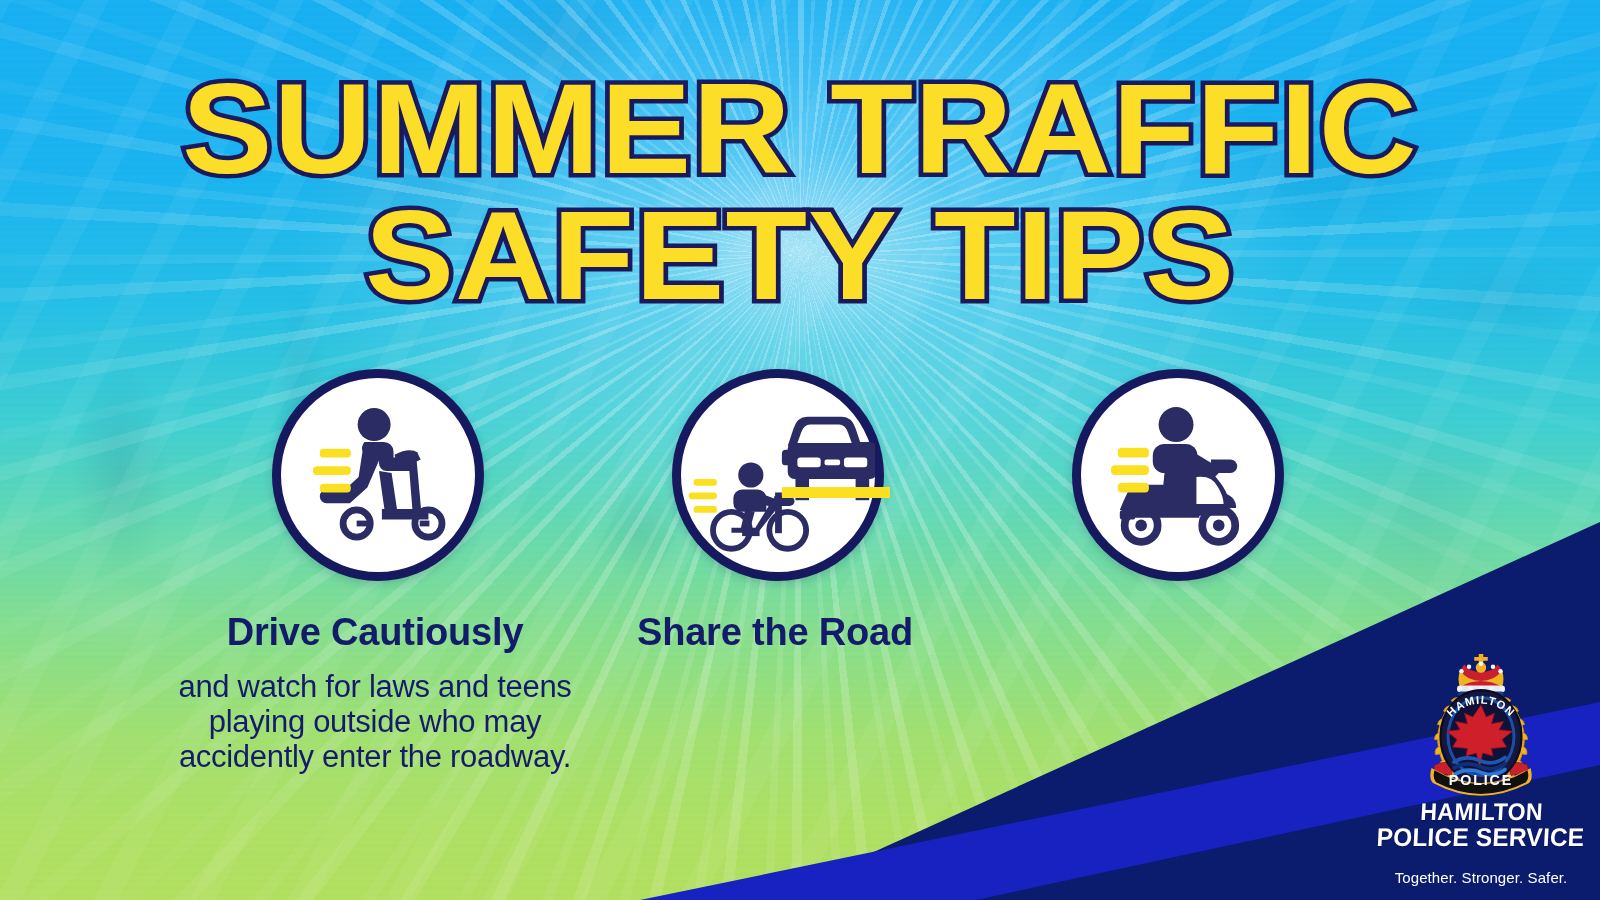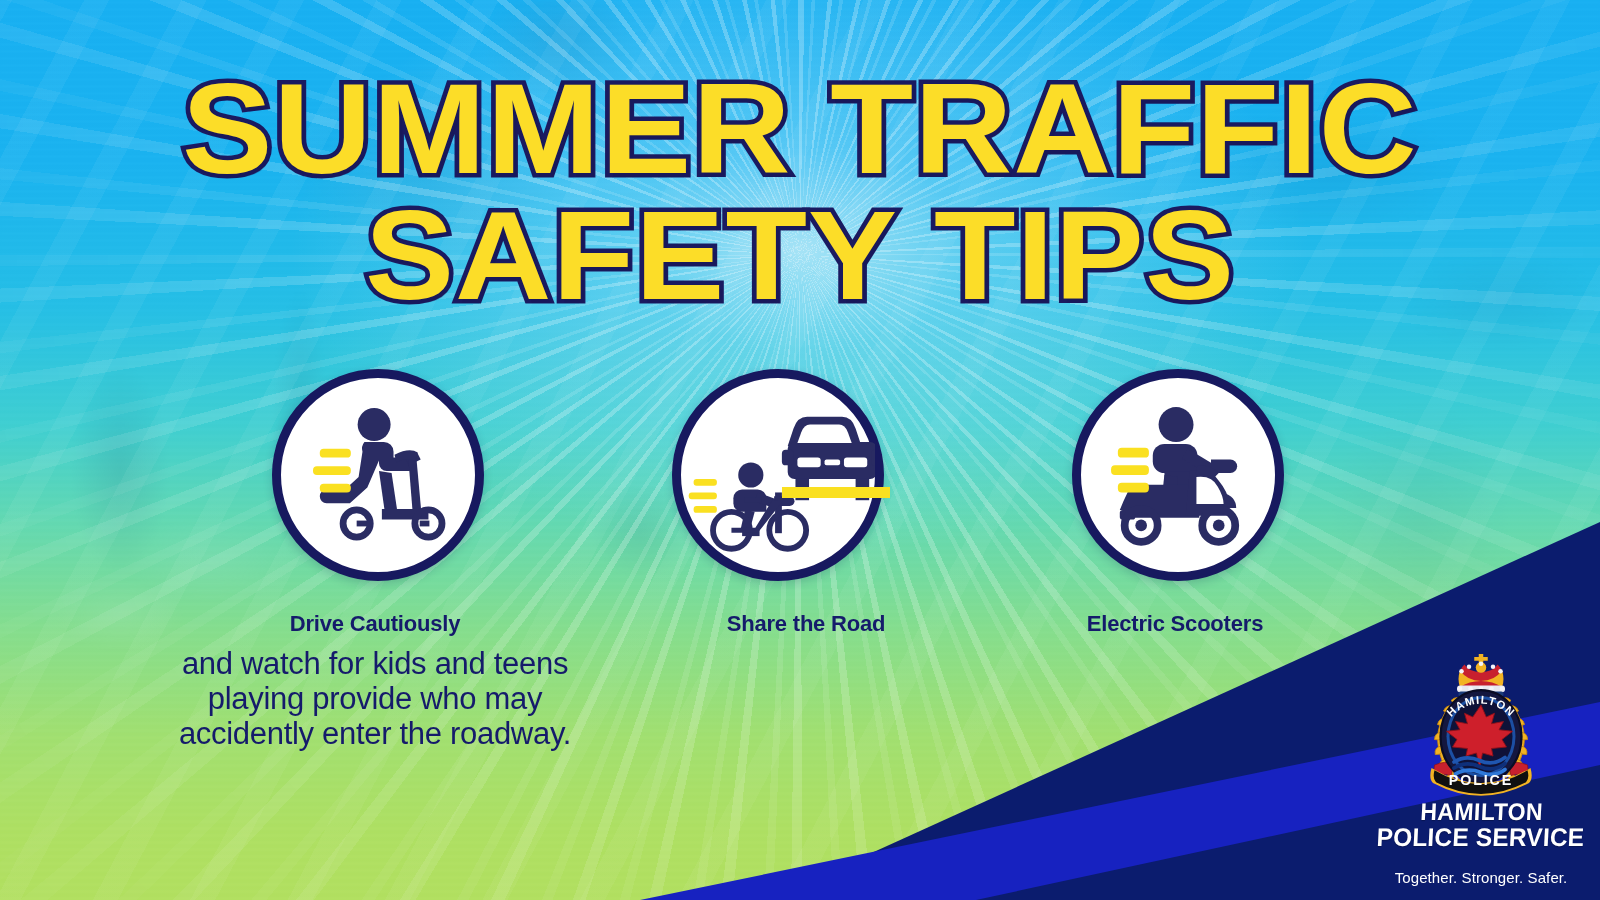--- a/index.html
+++ b/index.html
@@ -125,29 +125,29 @@
   
   .col{
     position:absolute;
     top:612px;
     width:400px;
     text-align:center;
     color:#151B6B;
     z-index:6;
   }
   #col1{ left:175px; }
-  #col2{ left:606px; }
+  #col2{ left:575px; }
   #col3{ left:975px; }
 
   .col h2{
-    font-size:22px;
+    font-size:38px;
     font-weight:bold;
     letter-spacing:-.2px;
     line-height:1.08;
-    margin-bottom:10px;
+    margin-bottom:16px;
   }
   .col p{
     font-size:31px;
     line-height:1.13;
     letter-spacing:-.3px;
   }
 
   
   .navy-dark{
     position:absolute; inset:0; z-index:4; pointer-events:none;
@@ -308,29 +308,28 @@
       <g fill="#FAE021">
         <rect x="38" y="72" width="32" height="10" rx="4"></rect>
         <rect x="31" y="90" width="39" height="10" rx="4"></rect>
         <rect x="38" y="108" width="32" height="10" rx="4"></rect>
       </g>
     </svg>
   </div>
 
   <div class="col" id="col1">
     <h2>Drive Cautiously</h2>
-    <p>and watch for kids and teens playing provide who may accidently enter the roadway.</p>
+    <p>and watch for laws and teens playing outside who may accidently enter the roadway.</p>
   </div>
 
   <div class="col" id="col2">
     <h2>Share the Road</h2>
   </div>
 
   <div class="col" id="col3">
-    <h2>Electric Scooters</h2>
   </div>
 
   <div class="navy-dark"></div>
   <div class="navy-bright"></div>
   <div class="navy-dark2"></div>
 
   <div class="logo-block">
 
     <svg class="crest" viewBox="0 0 200 200">
       <defs>

